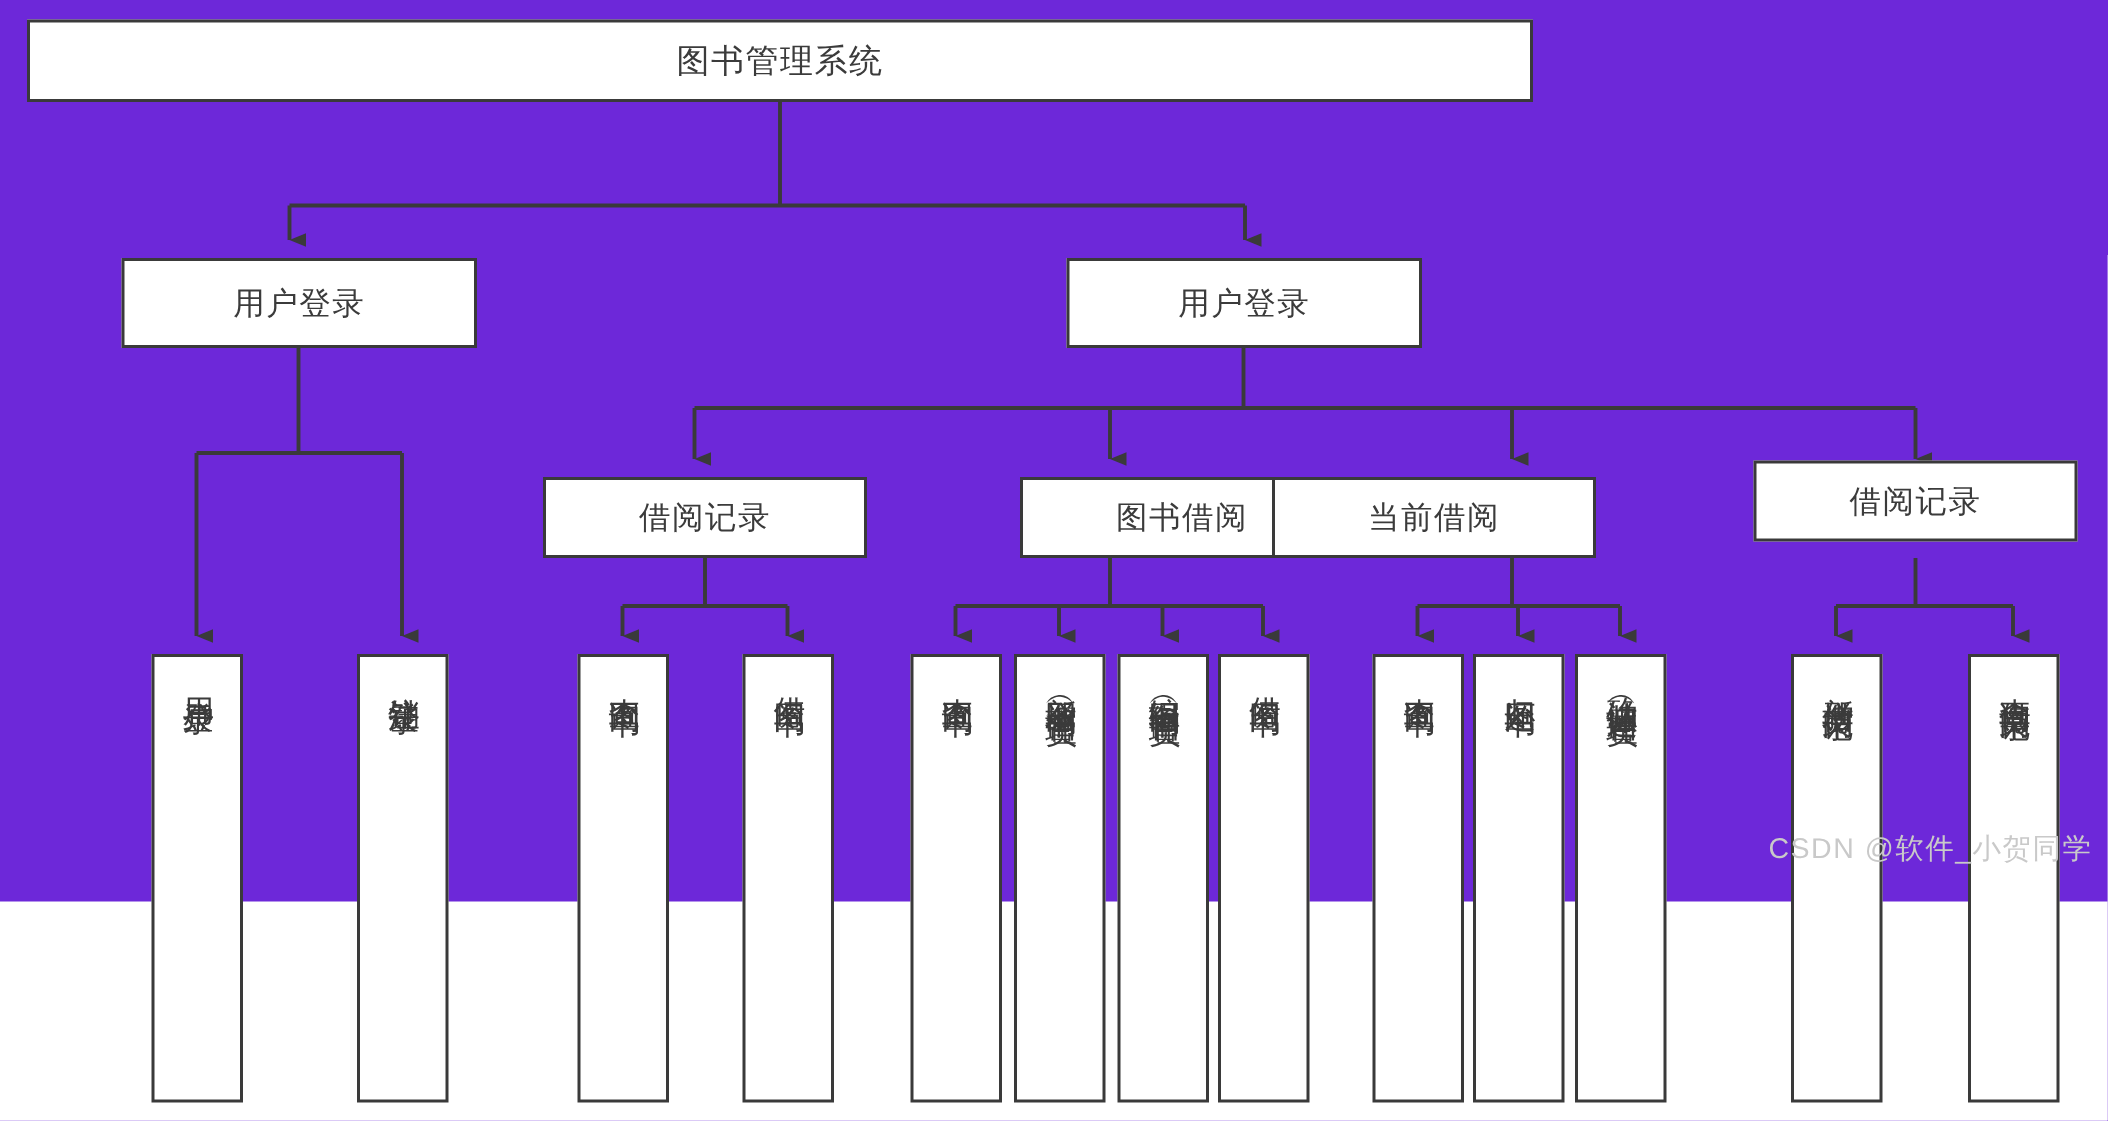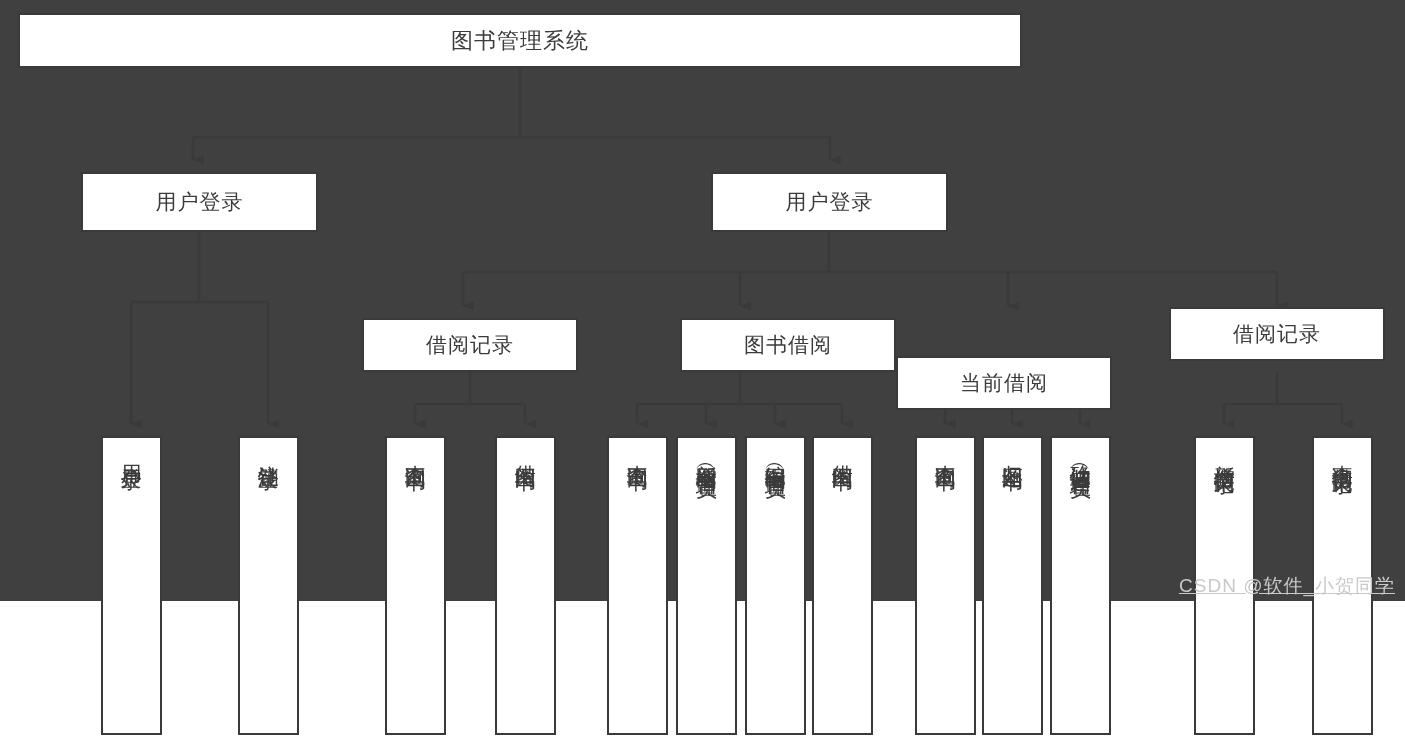--- a/index.html
+++ b/index.html
@@ -1,31 +1,31 @@
 <!DOCTYPE html>
 <html><head>
 <meta charset="utf-8">
 <style>
   html,body{margin:0;padding:0;background:#ffffff;}
   body{width:1405px;height:747px;overflow:hidden;
        font-family:"Liberation Sans","DejaVu Sans",sans-serif;}
-  #stage{position:relative;width:1405px;height:601px;background:#404040;}
+  #stage{position:relative;width:1405px;height:601px;background:#6d28d9;}
   #wires{position:absolute;left:0;top:0;width:1405px;height:747px;}
 
   .node{position:absolute;box-sizing:border-box;background:#ffffff;
         border:2px solid #3a3a3a;display:flex;align-items:center;
         justify-content:center;color:#3b3b3b;}
   .node.h{font-size:21px;letter-spacing:1px;white-space:nowrap;}
   .node.root{font-size:22px;}
   .node.leaf{font-size:21px;line-height:1.12;padding:10px 2px 4px;
              align-items:flex-start;justify-content:center;}
   .leaf .vtext{writing-mode:vertical-rl;text-orientation:upright;
                letter-spacing:2px;white-space:nowrap;display:block;}
-  .watermark{position:absolute;right:10px;bottom:2px;font-size:19px;
-             color:#c9c9c9;white-space:nowrap;letter-spacing:1px;text-decoration:underline;}
+  .watermark{position:absolute;right:10px;bottom:22px;font-size:19px;
+             color:#c9c9c9;white-space:nowrap;letter-spacing:1px;}
 </style>
 </head>
 <body>
 
 <div id="stage">
 
   <svg id="wires" viewBox="0 0 1405 747" xmlns="http://www.w3.org/2000/svg">
     <defs>
       <marker id="ah" markerWidth="10" markerHeight="12" refX="5" refY="11" orient="auto" markerUnits="userSpaceOnUse">
         <path d="M0.5,0 L9.5,0 L5,11 Z" fill="#3a3a3a"></path>
@@ -86,21 +86,21 @@
   <div class="node h" style="left:711px;top:172px;width:237px;height:60px;">
     <span>用户登录</span>
   </div>
 
   <div class="node h" style="left:362px;top:318px;width:216px;height:54px;">
     <span>借阅记录</span>
   </div>
   <div class="node h" style="left:632px;top:318px;width:216px;height:54px;margin-left:48px;">
     <span>图书借阅</span>
   </div>
-  <div class="node h" style="left:896px;top:318px;width:216px;height:54px;margin-top:38px;">
+  <div class="node h" style="left:848px;top:318px;width:216px;height:54px;">
     <span>当前借阅</span>
   </div>
   <div class="node h" style="left:1169px;top:307px;width:216px;height:54px;">
     <span>借阅记录</span>
   </div>
 
   <div class="node leaf" style="left:101px;top:436px;width:61px;height:299px;">
     <span class="vtext">用户登录</span>
   </div>
   <div class="node leaf" style="left:238px;top:436px;width:61px;height:299px;">

